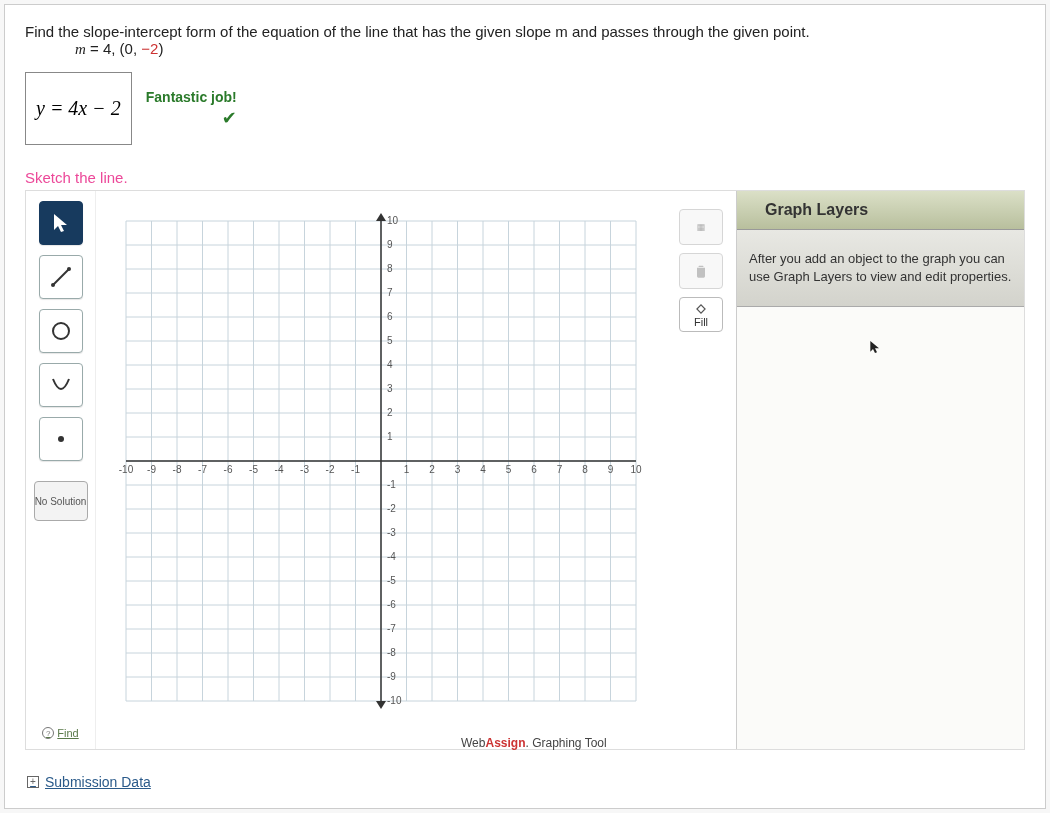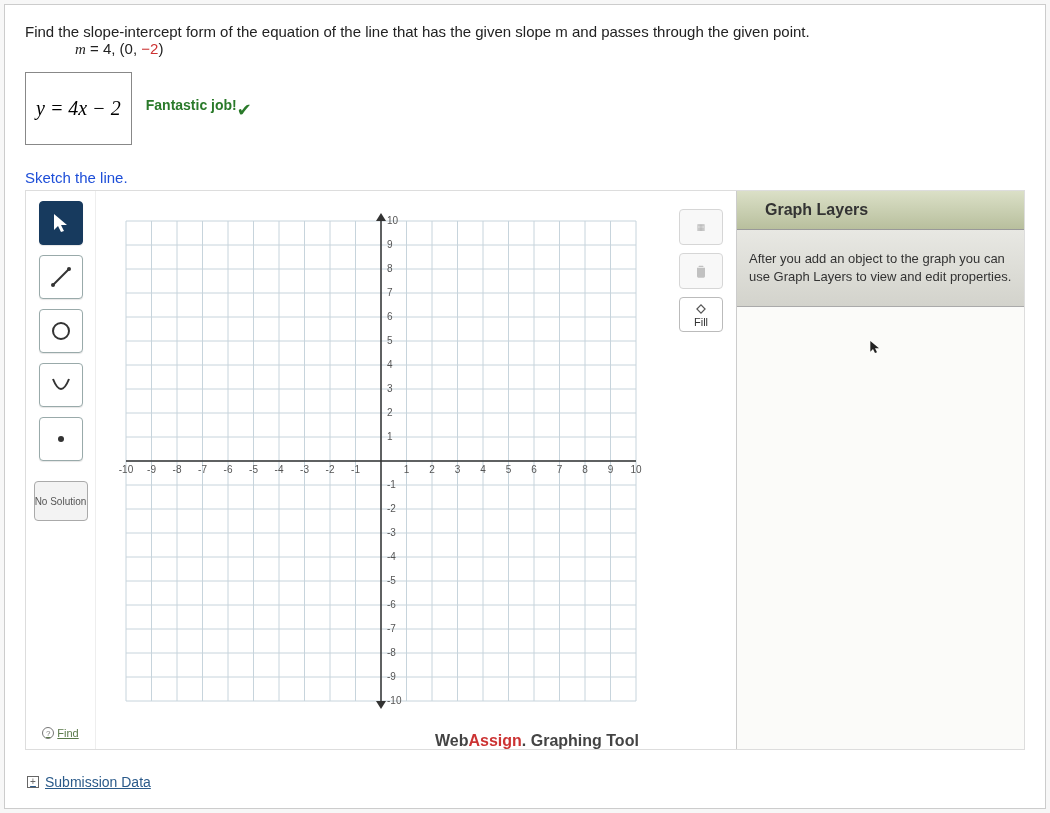--- a/index.html
+++ b/index.html
@@ -19,24 +19,24 @@
     height: 805px;
     position: relative;
   }
   .question-text { font-size: 15px; color: #222; margin-bottom: 0; }
   .given { margin-left: 50px; font-size: 15px; color: #222; margin-bottom: 14px; }
   .answer-row { display: flex; align-items: center; gap: 14px; margin-bottom: 24px; }
   .answer-box {
     border: 1px solid #888; padding: 24px 10px;
     font-family: 'Times New Roman', serif; font-size: 20px; font-style: italic;
   }
-  .feedback-wrap { display:flex; flex-direction:row; align-items:flex-start; }
+  .feedback-wrap { display:flex; flex-direction:column; align-items:flex-end; }
   .feedback { color: #2a7a2a; font-weight: bold; font-size: 14px; }
   .check { color: #2a7a2a; font-size: 18px; margin-top:2px; }
-  .sketch-label { font-size: 15px; color: #1d4ed8; margin-bottom: 4px; }
+  .sketch-label { font-size: 15px; color: #ec4899; margin-bottom: 4px; }
   .graph-container {
     display: flex; align-items: stretch;
     border:1px solid #ddd; width: 1000px; height: 560px;
     position: relative;
   }
   .toolbox {
     width: 70px; padding: 10px 8px;
     display: flex; flex-direction: column; align-items: center; gap: 10px;
     border-right: 1px solid #eee;
   }
@@ -84,22 +84,22 @@
     font-weight:bold; color:#333;
   }
   .layers-desc {
     background: linear-gradient(#e8e8e3,#d3d3cc);
     border-bottom:1px solid #aaa;
     padding: 20px 12px; font-size:13px; color:#333; line-height:1.4;
   }
   .layers-body { flex:1; background:#fbfbf9; position:relative;}
   .cursor-fake{position:absolute;top:30px;left:130px;}
   .branding {
-    position:absolute; left: 430px; bottom: 58px;
-    font-size:16px; color:#444;font-weight:bold;
+    position:absolute; left: 456px; bottom: 58px;
+    font-size:12px; color:#444;
   }
   .branding b{color:#c33;}
   .submission {
     position:absolute; left: 22px; bottom: 18px;
     font-size:14px; color:#2a5a8a; text-decoration:underline;
     display:flex; align-items:center; gap:6px;
   }
   .plus-box{width:12px;height:12px;border:1px solid #666;display:inline-flex;align-items:center;justify-content:center;font-size:10px;color:#666;line-height:1;}
   .grid-line{stroke:#c7d4dc;stroke-width:1;}
   .axis-line{stroke:#333;stroke-width:1.5;}

